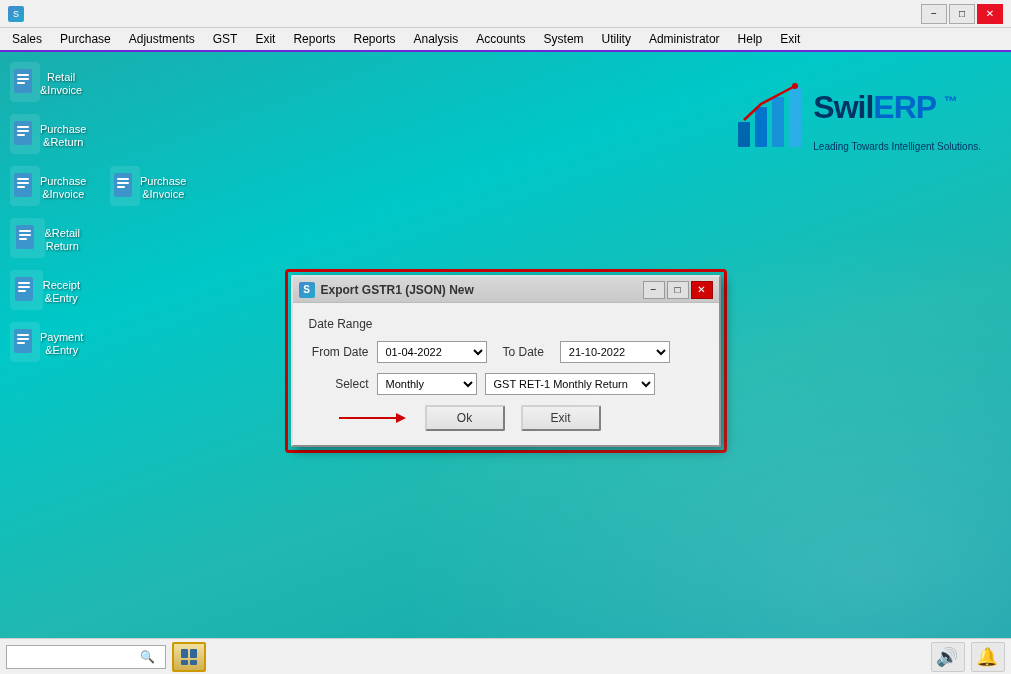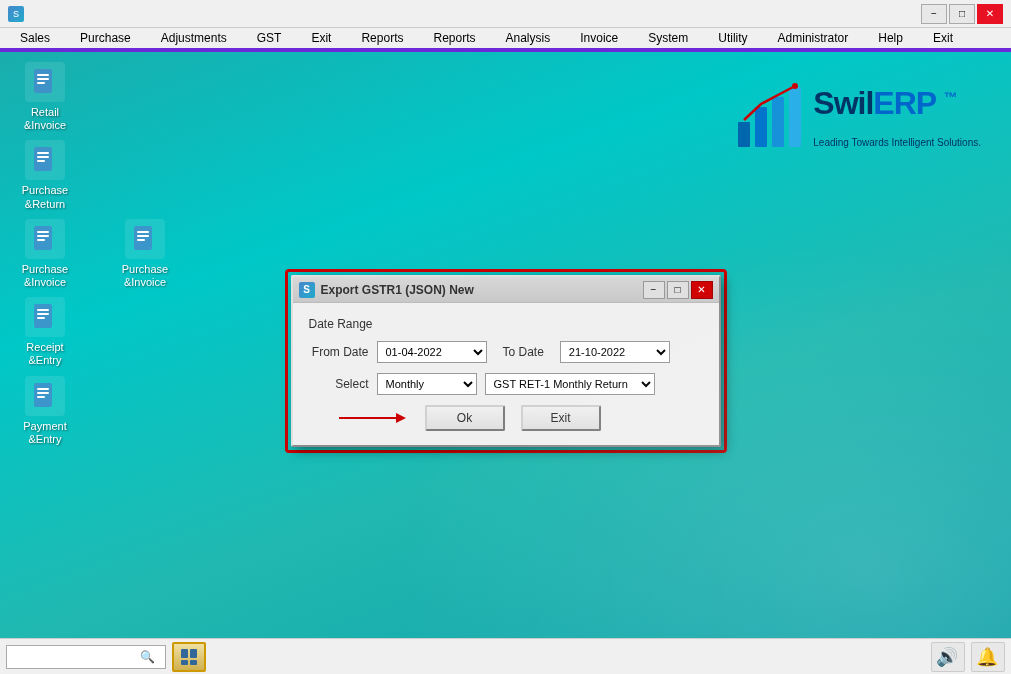--- a/index.html
+++ b/index.html
@@ -57,23 +57,23 @@
       font-size: 10px;
     }
     .title-btn.close { background: #e81123; color: white; border-color: #e81123; }
 
     
     .menu-bar {
       background: #f0f0f0;
       height: 24px;
       display: flex;
       align-items: center;
-      padding: 0 12px;
-      border-bottom: 4px solid #6d28d9;
-      gap: 14px;
+      padding: 0 4px;
+      border-bottom: 2px solid #6d28d9;
+      gap: 2px;
     }
     .menu-item {
       padding: 2px 8px;
       cursor: pointer;
       font-size: 12px;
       color: #000;
       border-radius: 2px;
     }
 
     
@@ -91,21 +91,21 @@
       position: absolute;
       bottom: 0;
       right: 0;
       width: 700px;
       height: 500px;
       background: radial-gradient(ellipse at 80% 80%, rgba(255,255,255,0.15) 0%, transparent 60%);
       pointer-events: none;
     }
     .desktop-icon {
       display: flex;
-      flex-direction: column;
+      flex-direction: row;
       align-items: center;
       width: 70px;
       cursor: pointer;
       color: white;
       text-align: center;
     }
     .icon-img {
       width: 40px;
       height: 40px;
       background: rgba(255,255,255,0.1);
@@ -337,21 +337,21 @@
 
 <div class="menu-bar">
   <span class="menu-item">Sales</span>
   <span class="menu-item">Purchase</span>
   <span class="menu-item">Adjustments</span>
   <span class="menu-item">GST</span>
   <span class="menu-item">Exit</span>
   <span class="menu-item">Reports</span>
   <span class="menu-item">Reports</span>
   <span class="menu-item">Analysis</span>
-  <span class="menu-item">Invoice</span>
+  <span class="menu-item">Accounts</span>
   <span class="menu-item">System</span>
   <span class="menu-item">Utility</span>
   <span class="menu-item">Administrator</span>
   <span class="menu-item">Help</span>
   <span class="menu-item">Exit</span>
 </div>
 
 <div class="desktop">
 
   <div style="position:absolute; top:10px; left:10px; display:flex; flex-direction:column; gap:8px;">
@@ -402,20 +402,33 @@
             <rect x="4" y="2" width="18" height="24" rx="2" fill="#4488cc" opacity="0.8"></rect>
             <rect x="7" y="7" width="12" height="2" rx="1" fill="white"></rect>
             <rect x="7" y="11" width="12" height="2" rx="1" fill="white"></rect>
             <rect x="7" y="15" width="8" height="2" rx="1" fill="white"></rect>
           </svg>
         </div>
         <span class="icon-label">Purchase<br>&amp;Invoice</span>
       </div>
     </div>
 
+    <div style="display:flex; gap:30px;">
+      <div class="desktop-icon">
+        <div class="icon-img">
+          <svg viewBox="0 0 30 30" fill="none">
+            <rect x="4" y="2" width="18" height="24" rx="2" fill="#4488cc" opacity="0.8"></rect>
+            <rect x="7" y="7" width="12" height="2" rx="1" fill="white"></rect>
+            <rect x="7" y="11" width="12" height="2" rx="1" fill="white"></rect>
+            <rect x="7" y="15" width="8" height="2" rx="1" fill="white"></rect>
+          </svg>
+        </div>
+        <span class="icon-label">&amp;Retail<br>Return</span>
+      </div>
+    </div>
 
     <div style="display:flex;align-items:flex-end;">
       <div class="desktop-icon">
         <div class="icon-img">
           <svg viewBox="0 0 30 30" fill="none">
             <rect x="4" y="2" width="18" height="24" rx="2" fill="#4488cc" opacity="0.8"></rect>
             <rect x="7" y="7" width="12" height="2" rx="1" fill="white"></rect>
             <rect x="7" y="11" width="12" height="2" rx="1" fill="white"></rect>
             <rect x="7" y="15" width="8" height="2" rx="1" fill="white"></rect>
           </svg>
@@ -434,21 +447,21 @@
             <rect x="7" y="15" width="8" height="2" rx="1" fill="white"></rect>
           </svg>
         </div>
         <span class="icon-label">Payment<br>&amp;Entry</span>
       </div>
     </div>
 
   </div>
 
   <div class="logo-area">
-    <div style="display:flex; align-items:center; ">
+    <div style="display:flex; align-items:flex-end; ">
 
       <div style="display:flex; align-items:flex-end; gap:3px; position:relative;">
 
         <svg width="80" height="70" viewBox="0 0 80 70">
           <rect x="5" y="40" width="12" height="25" rx="1" fill="#0055aa" opacity="0.85"></rect>
           <rect x="22" y="25" width="12" height="40" rx="1" fill="#0066cc" opacity="0.85"></rect>
           <rect x="39" y="15" width="12" height="50" rx="1" fill="#1a88dd" opacity="0.85"></rect>
           <rect x="56" y="5" width="12" height="60" rx="1" fill="#33aaee" opacity="0.85"></rect>
 
           <polyline points="11,38 28,22 45,13 62,4" stroke="#cc0000" stroke-width="2.5" fill="none"></polyline>

